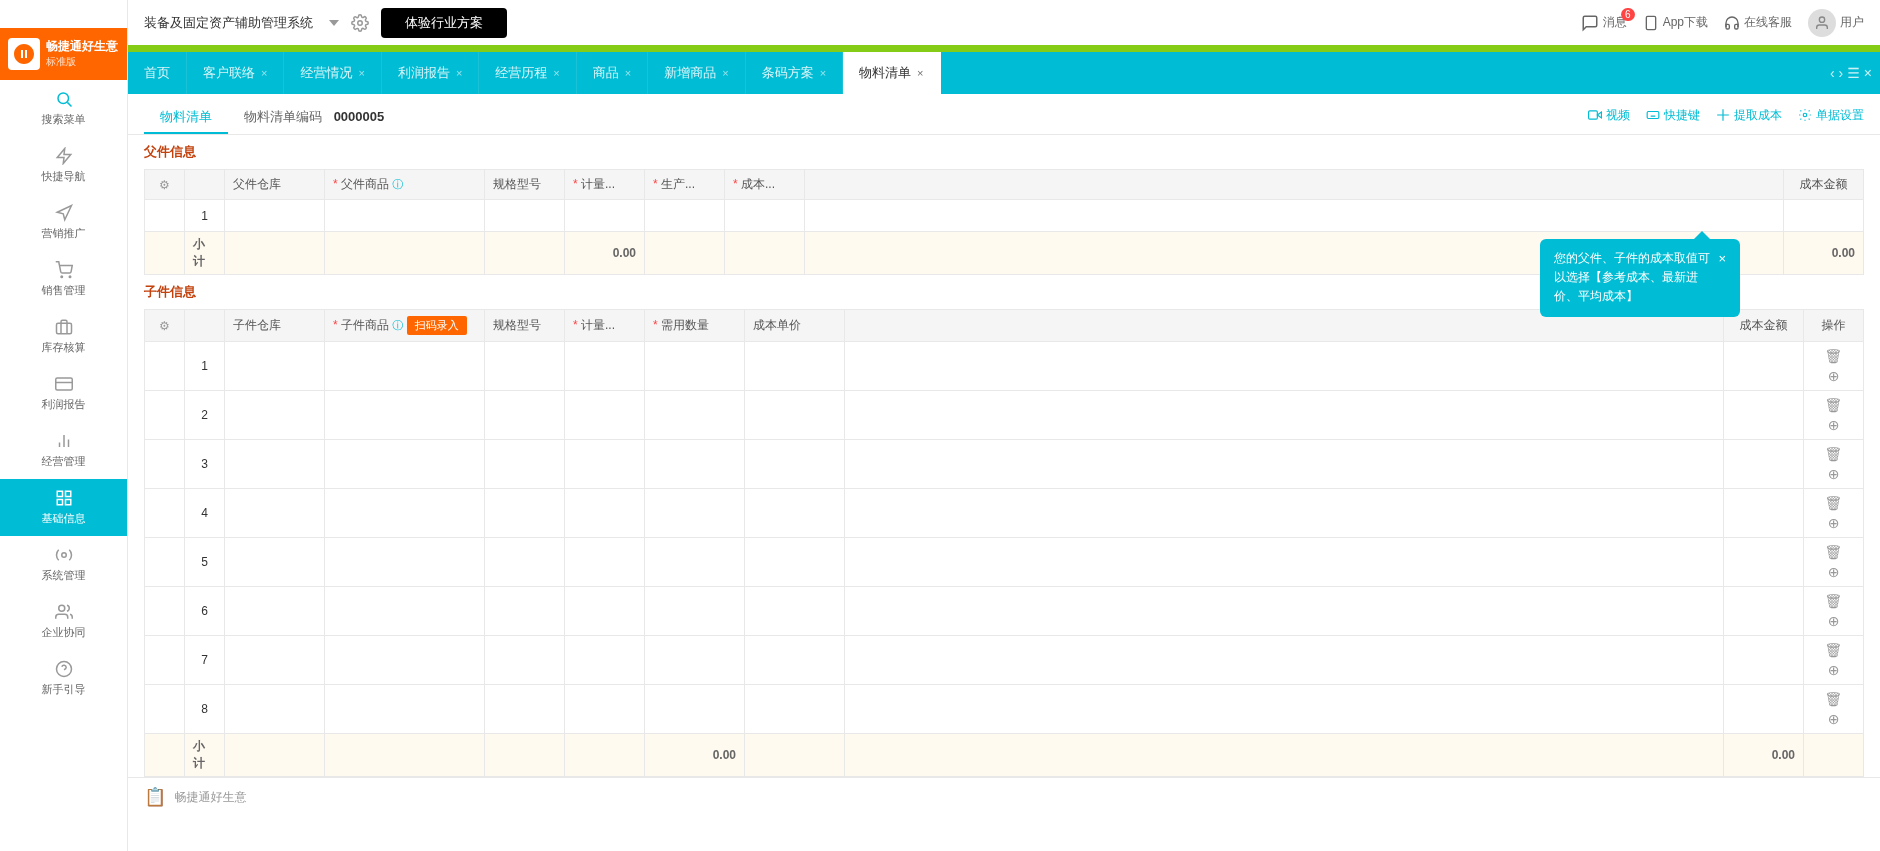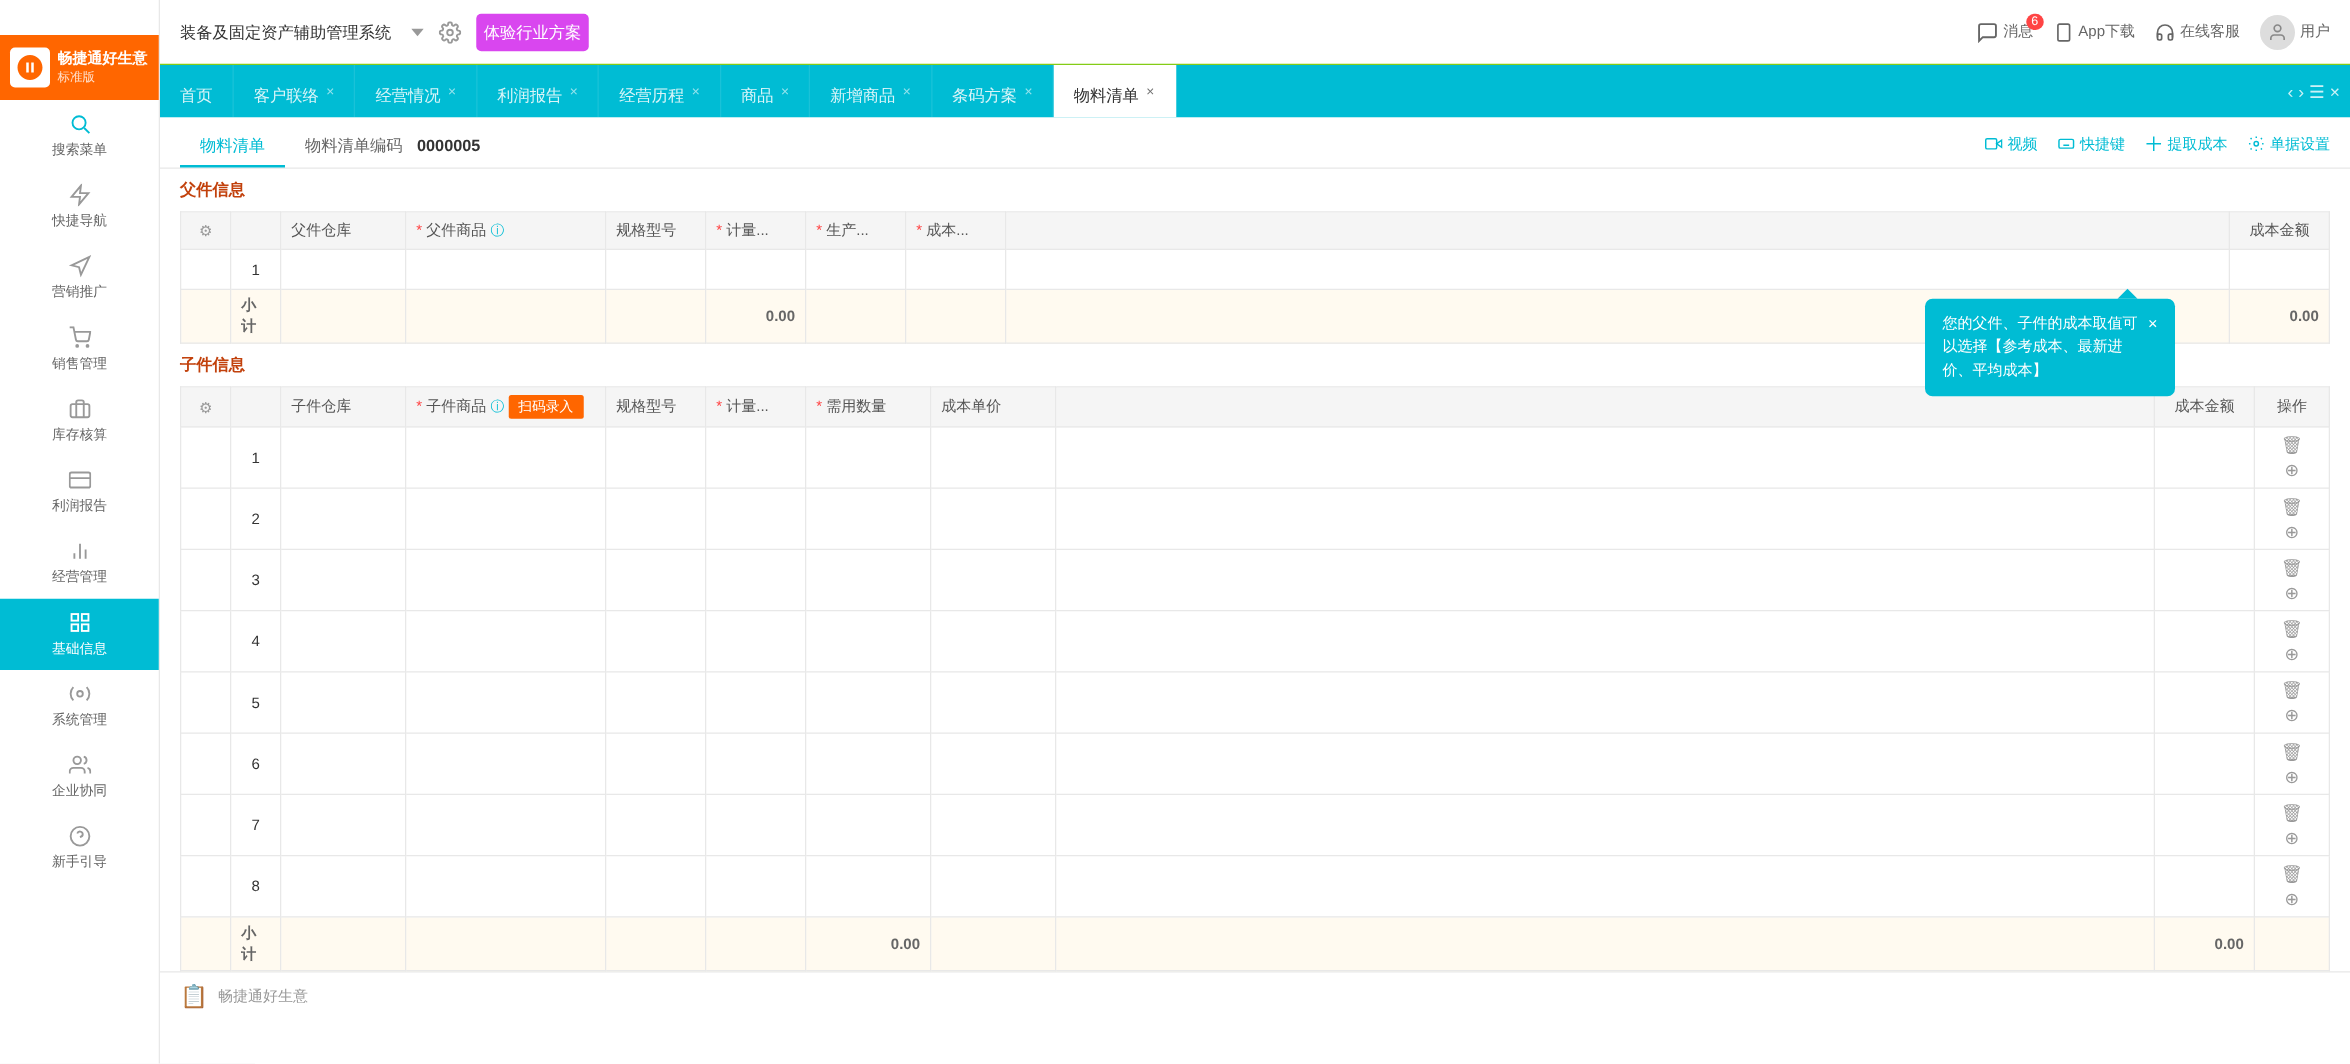--- a/index.html
+++ b/index.html
@@ -14,30 +14,30 @@
     .sidebar-logo-sub { font-size: 10px; color: rgba(255,255,255,0.8); }
     .sidebar-item { display: flex; flex-direction: column; align-items: center; padding: 10px 4px; cursor: pointer; color: #666; font-size: 12px; gap: 4px; transition: color 0.2s; }
     .sidebar-item.active { color: #fff; background: #00bcd4; }
     .sidebar-item svg { width: 18px; height: 18px; }
     .sidebar-item-label { font-size: 11px; }
 
     
     .main { flex: 1; display: flex; flex-direction: column; overflow: hidden; }
 
     
-    .topbar { background: #fff; height: 52px; display: flex; align-items: center; padding: 0 16px; border-bottom: 1px solid #84cc16; gap: 12px; }
-    .topbar-btn { background: #d946ef; color: #fff; border: none; border-radius: 4px; padding: 6px 6px; font-size: 13px; cursor: pointer; text-align: center; }
+    .topbar { background: #fff; height: 52px; display: flex; align-items: center; padding: 0 16px; border-bottom: 7px solid #84cc16; gap: 12px; }
+    .topbar-btn { background: #000000; color: #fff; border: none; border-radius: 4px; padding: 6px 24px; font-size: 13px; cursor: pointer; text-align: center; }
     .topbar-right { display: flex; align-items: center; gap: 16px; margin-left: auto; }
     .topbar-right-item { display: flex; align-items: center; gap: 4px; cursor: pointer; color: #666; font-size: 12px; position: relative; }
     .badge { background: #f44; color: #fff; border-radius: 8px; font-size: 10px; padding: 1px 4px; position: absolute; top: -6px; right: -8px; }
     .avatar-circle { width: 28px; height: 28px; background: #ddd; border-radius: 50%; display: flex; align-items: center; justify-content: center; color: #888; font-size: 12px; }
 
     
     .nav-tabs { background: #00bcd4; display: flex; align-items: center; height: 42px; overflow-x: auto; flex-shrink: 0; }
-    .nav-tab { color: rgba(255,255,255,0.85); padding: 16px 16px; height: 42px; display: flex; gap: 4px; cursor: pointer; font-size: 13px; white-space: nowrap; border-right: 1px solid rgba(255,255,255,0.1); }
+    .nav-tab { color: rgba(255,255,255,0.85); padding: 0 16px; height: 42px; display: flex; align-items: center; gap: 4px; cursor: pointer; font-size: 13px; white-space: nowrap; border-right: 1px solid rgba(255,255,255,0.1); }
     .nav-tab.active { background: #fff; color: #333; }
     .nav-tab-close { font-size: 11px; opacity: 0.7; margin-left: 2px; }
 
     
     .content { flex: 1; background: #fff; overflow-y: auto; padding: 0; position: relative; }
 
     
     .sub-tabs { display: flex; align-items: center; padding: 8px 16px 0; border-bottom: 1px solid #e8e8e8; gap: 0; }
     .sub-tab { padding: 6px 16px; cursor: pointer; font-size: 13px; color: #666; border-bottom: 2px solid transparent; }
     .sub-tab.active { color: #00bcd4; border-bottom: 2px solid #00bcd4; }

